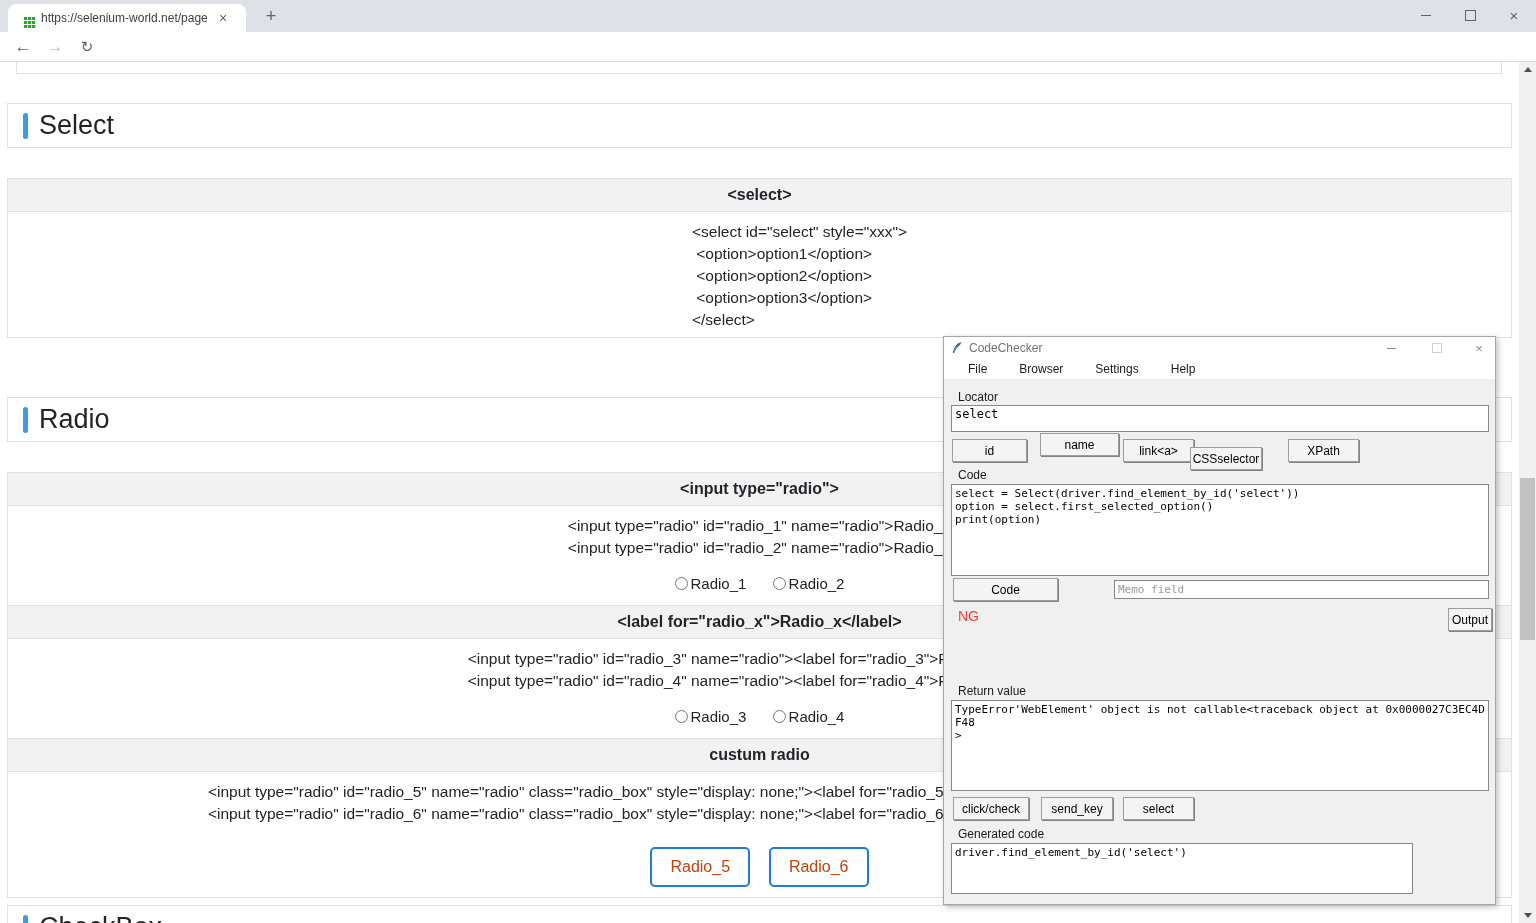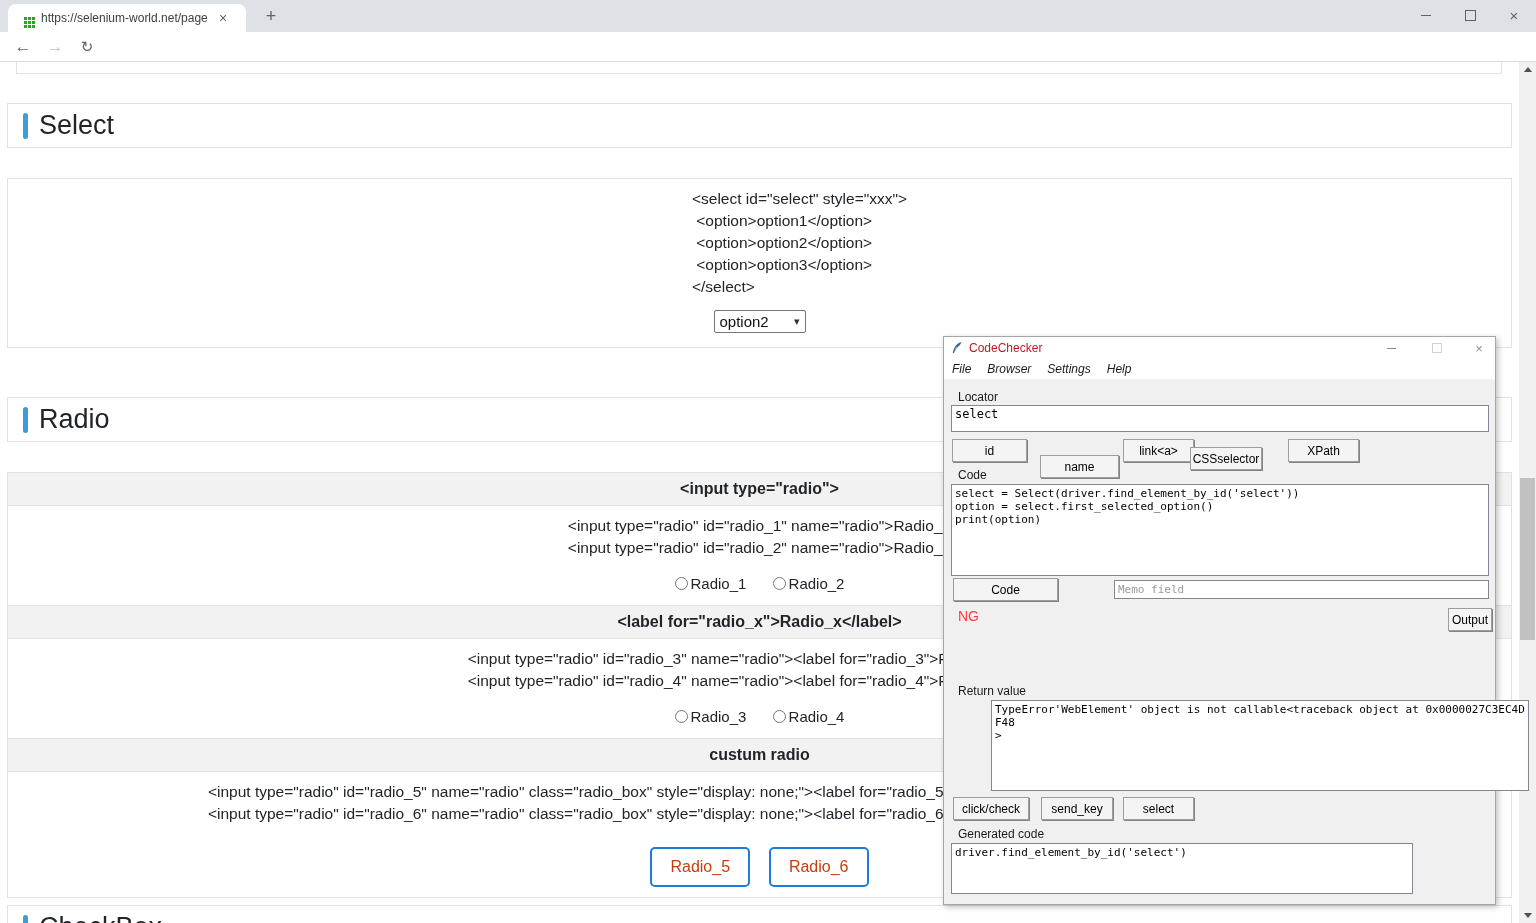--- a/index.html
+++ b/index.html
@@ -86,28 +86,28 @@
             border-bottom:5px solid #505050; }
   .tri-down { width:0; height:0; border-left:4px solid transparent; border-right:4px solid transparent;
               border-top:5px solid #505050; }
   .sb-thumb { position:absolute; left:1px; top:416px; width:15px; height:162px; background:#c1c1c1; }
 
   
   .tkwin { position:absolute; left:943px; top:336px; width:553px; height:569px; background:#f0f0f0;
            border:1px solid #a6a6a6; box-shadow:2px 2px 6px rgba(0,0,0,.25); }
   .tk-titlebar { position:absolute; left:0; top:0; width:100%; height:22px; background:#fff;
                  display:flex; align-items:center; }
-  .tk-title { font-size:12px; color:#b91c1c; margin-left:6px; }
+  .tk-title { font-size:12px; color:#737373; margin-left:6px; }
   .tk-wbtn { position:absolute; top:0; width:30px; height:22px; display:flex; align-items:center; justify-content:center; }
   .tk-min { left:432px; } .tk-min::after{ content:""; width:9px; height:1px; background:#8a8a8a; }
   .tk-max { left:478px; } .tk-max::after{ content:""; width:8px; height:8px; border:1px solid #d2d2d2; }
   .tk-close { left:520px; color:#909090; font-size:13px; }
   .tk-menubar { position:absolute; left:0; top:22px; width:100%; height:20px; background:#fff;
                 display:flex; align-items:center; font-size:12px; color:#1a1a1a; }
-  .tk-menu { margin-left:8px; margin-right:8px;font-style:italic; }
+  .tk-menu { margin-left:24px; margin-right:8px; }
   .tk-label { position:absolute; font-size:12px; color:#1a1a1a; }
   .tk-entry, .tk-text { position:absolute; background:#fff; border:1px solid #828790;
                         font-family:"DejaVu Sans Mono", monospace; font-size:11px; line-height:13px;
                         color:#000; padding:2px 3px; white-space:pre-wrap; word-break:break-all; overflow:hidden; }
   .tk-btn { position:absolute; height:23px; background:#f4f4f4; border:1px solid #9d9d9d;
             box-shadow:1px 1px 0 #848484; font-size:12px; color:#000;
             display:flex; align-items:center; justify-content:center; }
   .tk-ng { position:absolute; left:14px; top:271px; font-size:14px; color:#fb3b3b; }
   .memo { color:#9a9a9a; }
   .feather { margin-left:7px; flex:none; }
@@ -150,32 +150,27 @@
   <div class="page">
 
     <div class="partial-box"></div>
 
     <div class="sec-head h-select">
       <span class="sec-bar"></span>
       <span class="sec-title">Select</span>
     </div>
 
     <div class="ctl-table t-select">
+      <div class="band">&lt;select&gt;</div>
       <div class="codeblock-wrap">
         <div class="codeblock cb-shift-r">&lt;select id="select" style="xxx"&gt;
  &lt;option&gt;option1&lt;/option&gt;
  &lt;option&gt;option2&lt;/option&gt;
  &lt;option&gt;option3&lt;/option&gt;
 &lt;/select&gt;</div>
-      </div>
-      <div class="dd-row">
-        <span class="dropdown">
-          <span class="dd-val">option2</span>
-          <span class="dd-caret">▾</span>
-        </span>
       </div>
     </div>
 
     <div class="sec-head h-radio">
       <span class="sec-bar"></span>
       <span class="sec-title">Radio</span>
     </div>
 
     <div class="ctl-table t-radio">
 
@@ -259,38 +254,38 @@
       <span class="tk-menu">File</span>
       <span class="tk-menu">Browser</span>
       <span class="tk-menu">Settings</span>
       <span class="tk-menu">Help</span>
     </div>
 
     <div class="tk-label" style="left:14px; top:53px;">Locator</div>
     <div class="tk-entry" style="left:7px; top:68px; width:538px; height:27px; font-size:12px;">select</div>
 
     <div class="tk-btn" style="left:8px;  top:102px; width:75px;">id</div>
-    <div class="tk-btn" style="left:96px; top:118px; width:79px;">name</div>
+    <div class="tk-btn" style="left:96px; top:96px; width:79px;">name</div>
     <div class="tk-btn" style="left:179px;top:102px; width:71px;">link&lt;a&gt;</div>
     <div class="tk-btn" style="left:246px;top:102px; width:72px;margin-top:8px;">CSSselector</div>
     <div class="tk-btn" style="left:344px;top:102px; width:71px;">XPath</div>
 
     <div class="tk-label" style="left:14px; top:131px;">Code</div>
     <div class="tk-text" style="left:7px; top:147px; width:538px; height:92px;">select = Select(driver.find_element_by_id('select'))
 option = select.first_selected_option()
 print(option)</div>
 
     <div class="tk-btn" style="left:9px; top:241px; width:105px;">Code</div>
     <div class="tk-entry memo" style="left:170px; top:243px; width:375px; height:19px;">Memo field</div>
 
     <div class="tk-ng">NG</div>
     <div class="tk-btn" style="left:504px; top:271px; width:44px;">Output</div>
 
     <div class="tk-label" style="left:14px; top:347px;">Return value</div>
-    <div class="tk-text" style="left:7px; top:363px; width:538px; height:91px;margin-left:40px;">TypeError'WebElement' object is not callable&lt;traceback object at 0x0000027C3EC4DF48
+    <div class="tk-text" style="left:7px; top:363px; width:538px; height:91px;">TypeError'WebElement' object is not callable&lt;traceback object at 0x0000027C3EC4DF48
 &gt;</div>
 
     <div class="tk-btn" style="left:9px;  top:460px; width:76px;">click/check</div>
     <div class="tk-btn" style="left:97px; top:460px; width:72px;">send_key</div>
     <div class="tk-btn" style="left:179px;top:460px; width:71px;">select</div>
 
     <div class="tk-label" style="left:14px; top:490px;">Generated code</div>
     <div class="tk-text" style="left:7px; top:506px; width:462px; height:51px;">driver.find_element_by_id('select')</div>
   </div>
 

